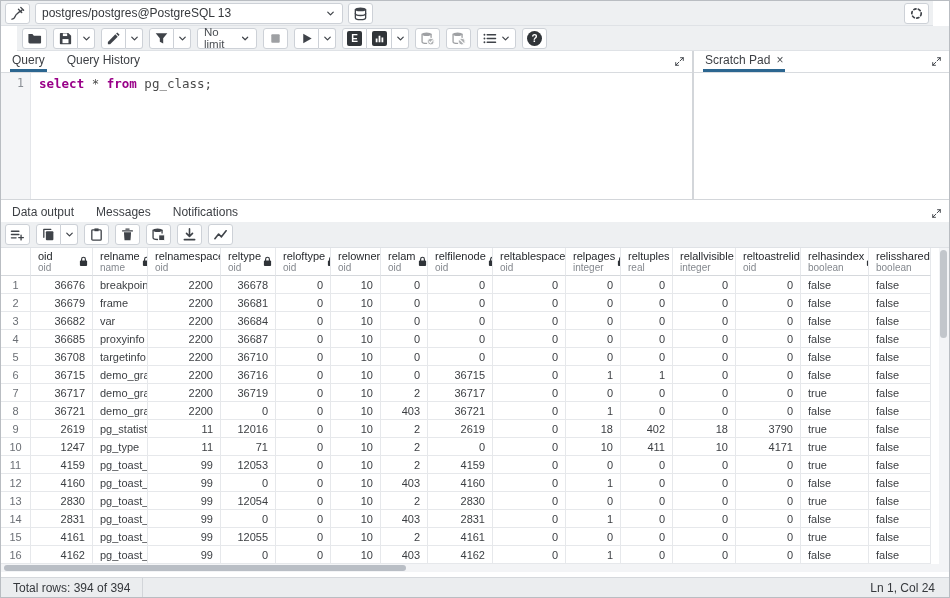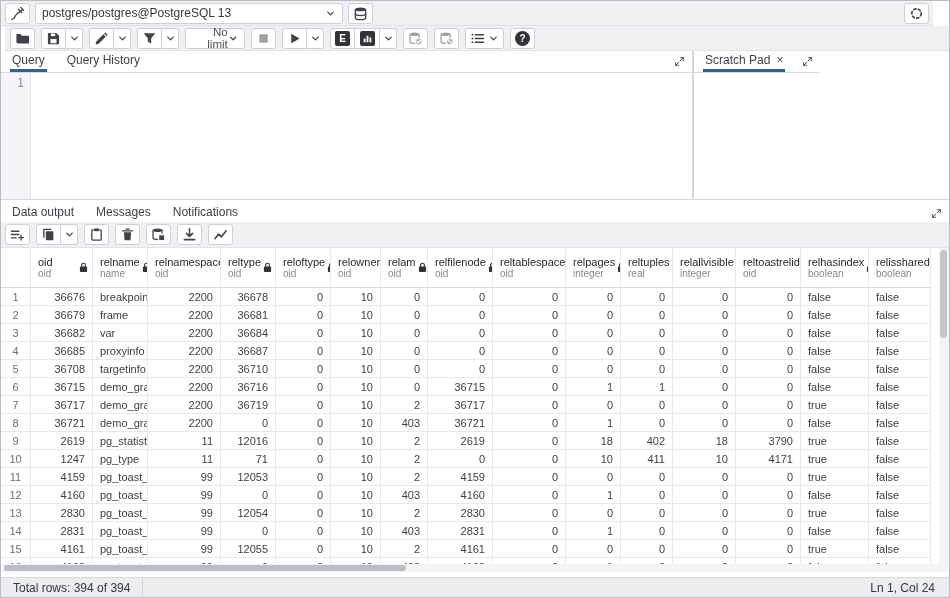--- a/index.html
+++ b/index.html
@@ -26,29 +26,29 @@
   svg.ic { width:15px; height:15px; stroke:#3f4349; fill:none; stroke-width:1.4; stroke-linecap:round; stroke-linejoin:round; }
   svg.ic .f { fill:#3f4349; stroke:none; }
   svg.ic.sm { width:11px; height:11px; }
   .dis svg.ic, .dis .boxic { opacity:.5; }
   .boxic { width:15px; height:15px; background:#303438; border-radius:2px; color:#fff; font-size:10px; font-weight:bold;
            display:flex; align-items:center; justify-content:center; }
   .circic { width:15px; height:15px; background:#303438; border-radius:50%; color:#fff; font-size:10px; font-weight:bold;
             display:flex; align-items:center; justify-content:center; }
 
   
-  .toolbar { position:absolute; top:25px; left:4px; right:0; height:25px; background:#eef0f2;
-             border-bottom:1px solid #dfe2e6; display:flex; align-items:center; padding:0 5px; gap:6px;text-align:right; }
+  .toolbar { position:absolute; top:25px; left:16px; right:0; height:25px; background:#eef0f2;
+             border-bottom:1px solid #dfe2e6; display:flex; align-items:center; padding:0 5px; gap:6px; }
   .limit-select { height:21px; width:60px; background:#fff; border:1px solid #cdd1d7; border-radius:3px;
                   display:flex; align-items:center; justify-content:space-between; padding:0 6px; font-size:11.5px; color:#4a4e53; }
 
   
   .editor-split { position:absolute; top:50px; left:0; right:0; height:148px; display:flex; background:#fff; }
   .pane-left { width:693px; border-right:2px solid #d3d6da; display:flex; flex-direction:column; }
-  .pane-right { flex:1; display:flex; flex-direction:row; }
+  .pane-right { flex:1; display:flex; flex-direction:column; }
   .tabbar { height:22px; border-bottom:1px solid #d8dbdf; display:flex; align-items:stretch; background:#fff; }
   .tab { margin:0 9px; padding:0 2px; display:flex; align-items:center; gap:6px; font-size:12px; color:#3c3f44;
          border-bottom:3px solid transparent; cursor:pointer; white-space:nowrap; }
   .tab.active { border-bottom-color:#2c6690; }
   .tab .close-x { font-size:12px; color:#4a4e53; cursor:pointer; }
   .tab-fill { flex:1; }
   .expand-btn { width:26px; display:flex; align-items:center; justify-content:center; cursor:pointer; }
 
   .code-area { flex:1; display:flex; background:#fff; font-family:"DejaVu Sans Mono", monospace; font-size:12.5px; }
   .gutter { width:30px; background:#f4f5f7; border-right:1px solid #e4e6ea; color:#8b9096; text-align:right;
@@ -59,21 +59,21 @@
 
   
   .results-tabs { position:absolute; top:198px; left:0; right:0; height:29px; border-top:1px solid #d3d6da; }
   .results-toolbar { position:absolute; top:221px; left:0; right:0; height:26px; background:#eef0f2;
                      border-bottom:1px solid #dfe2e6; display:flex; align-items:center; padding:0 4px; gap:6px; }
 
   .grid-wrap { position:absolute; top:247px; left:0; width:940px; height:324px; overflow:hidden; background:#fff; }
   table.grid { border-collapse:separate; border-spacing:0; table-layout:fixed; width:930px; font-size:11px; color:#3b3e42; }
   table.grid th, table.grid td { border-right:1px solid #e6e8eb; border-bottom:1px solid #e6e8eb;
                                  overflow:hidden; white-space:nowrap; height:18px; padding:0 7px; }
-  table.grid thead th { height:40px; background:#fff; border-bottom:1px solid #d5d8dc; padding:0 4px 0 7px;
+  table.grid thead th { height:28px; background:#fff; border-bottom:1px solid #d5d8dc; padding:0 4px 0 7px;
                         text-align:left; vertical-align:middle; font-weight:normal; }
   .hwrap { display:flex; align-items:center; justify-content:space-between; gap:2px; }
   .hname { font-size:11px; color:#26292d; line-height:12px; }
   .htype { font-size:10px; color:#84888e; line-height:11px; }
   td.num { text-align:right; }
   td.rownum { text-align:center; color:#6b6f75; }
   th.rownum-h { border-bottom:1px solid #d5d8dc; }
 
   .vscroll { position:absolute; top:247px; right:0; width:10px; height:324px; background:#f3f4f6; }
   .vscroll .thumb { position:absolute; top:2px; left:1px; width:7px; height:88px; background:#c2c6cb; border-radius:4px; }
@@ -256,20 +256,21 @@
         <div class="expand-btn">
           <svg class="ic sm" viewBox="0 0 16 16">
             <path d="M9.5 2.5h4v4M13.5 2.5L9 7M6.5 13.5h-4v-4M2.5 13.5L7 9"></path>
           </svg>
         </div>
       </div>
       <div class="code-area">
         <div class="gutter">
           <span>1</span>
         </div>
+        <div class="code-line"><span class="kw">select</span><span> * </span><span class="kw">from</span><span> pg_class;</span></div>
       </div>
     </div>
     <div class="pane-right">
       <div class="tabbar">
         <div class="tab active">
           <span>Scratch Pad</span>
           <span class="close-x">×</span>
         </div>
         <div class="tab-fill"></div>
         <div class="expand-btn">

